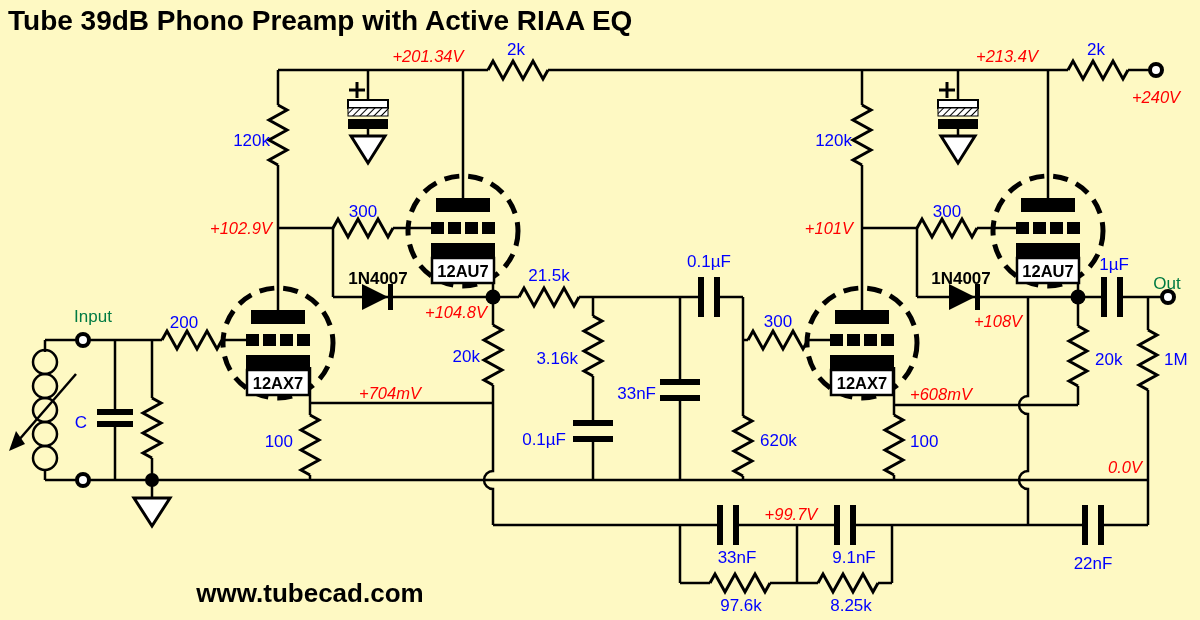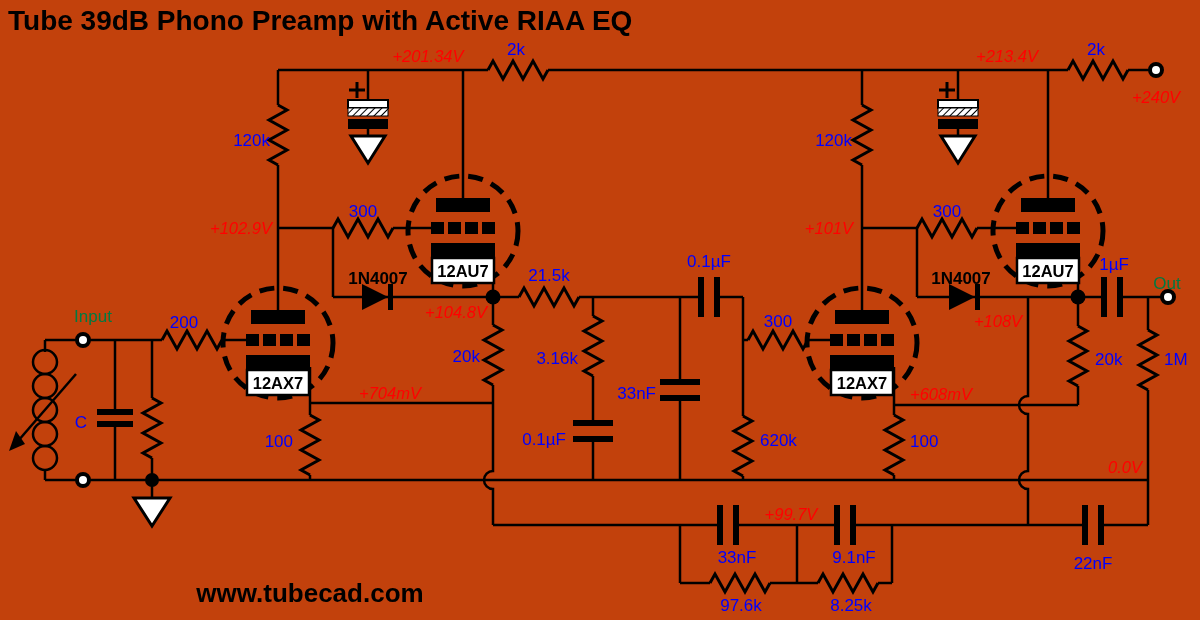--- a/index.html
+++ b/index.html
@@ -1,16 +1,16 @@
 <!DOCTYPE html>
 <html><head>
 <meta charset="utf-8">
 <style>
   html,body{margin:0;padding:0;background:#fff;}
-  .stage{position:relative;width:1200px;height:620px;background:#c2410c;overflow:hidden;
+  .stage{position:relative;width:1200px;height:620px;background:#fef9c3;overflow:hidden;
          font-family:"Liberation Sans",sans-serif;}
   svg text{font-family:"Liberation Sans",sans-serif;}
   .wire{stroke:#000;stroke-width:2.5;fill:none;}
   .sym{stroke:#000;stroke-width:3;fill:none;stroke-linejoin:miter;}
   .bar{fill:#000;stroke:none;}
   .tube-circle{fill:none;stroke:#000;stroke-width:5;stroke-dasharray:15 9;}
   .lbl-b{fill:#0000FF;font-size:17px;}
   .lbl-r{fill:#FF0000;font-size:16.5px;font-style:italic;}
   .lbl-k{fill:#000;font-size:17px;font-weight:bold;}
   .lbl-g{fill:#007A42;font-size:17px;}

